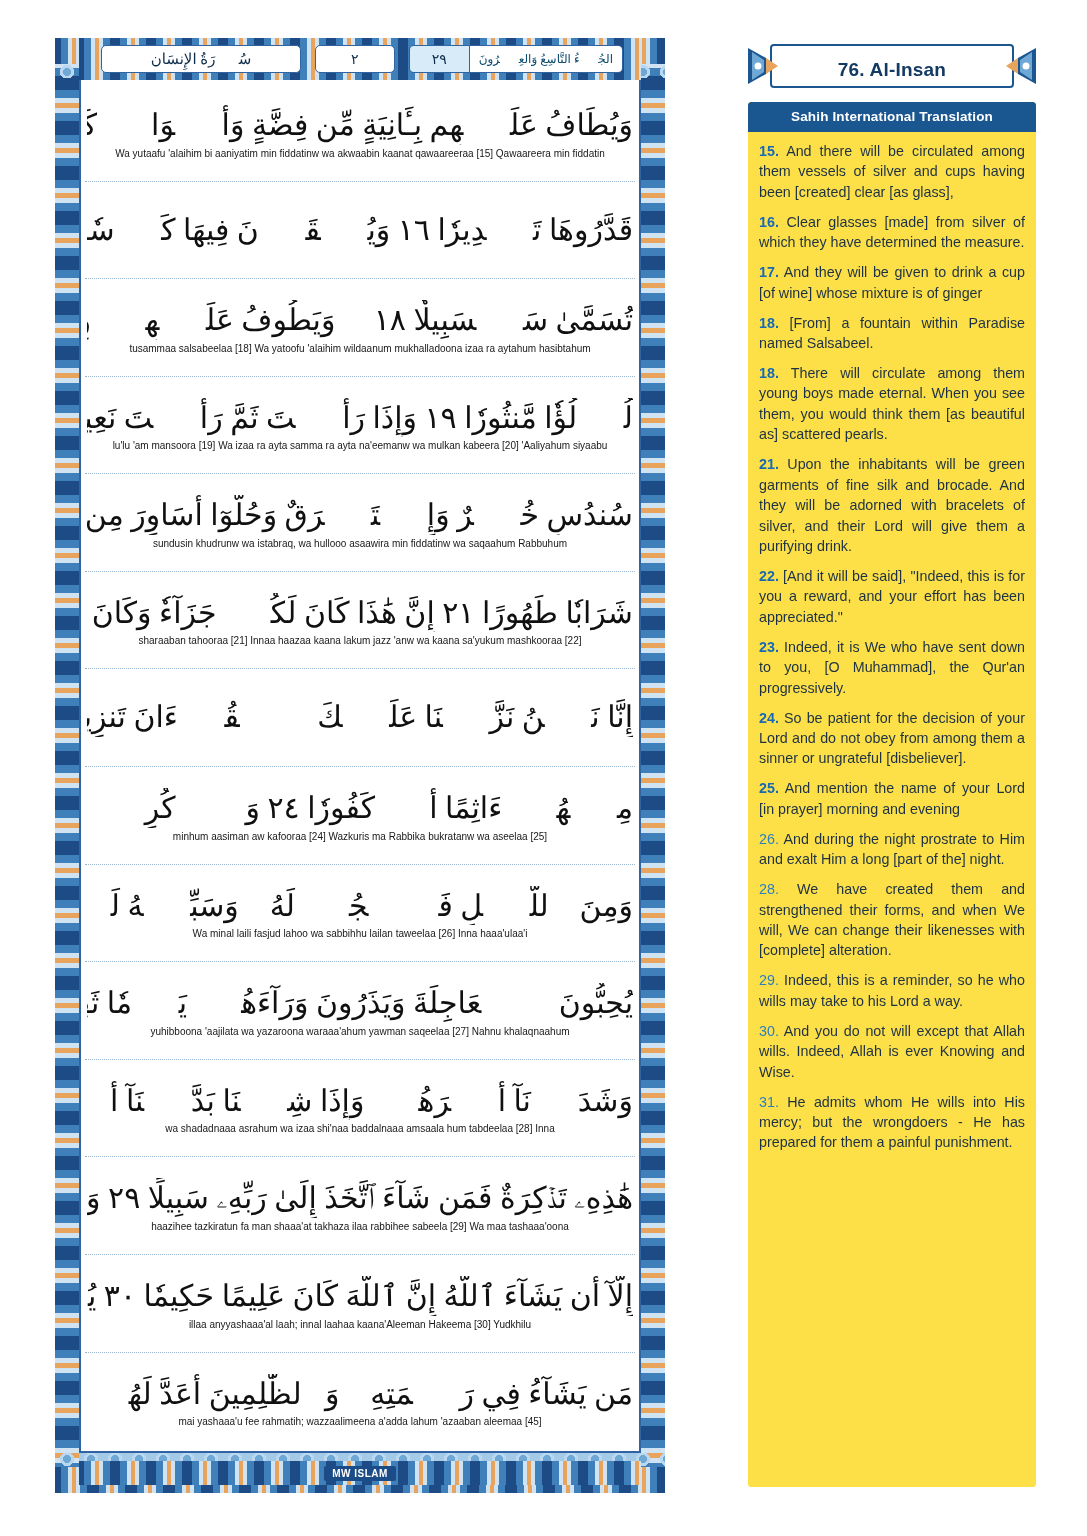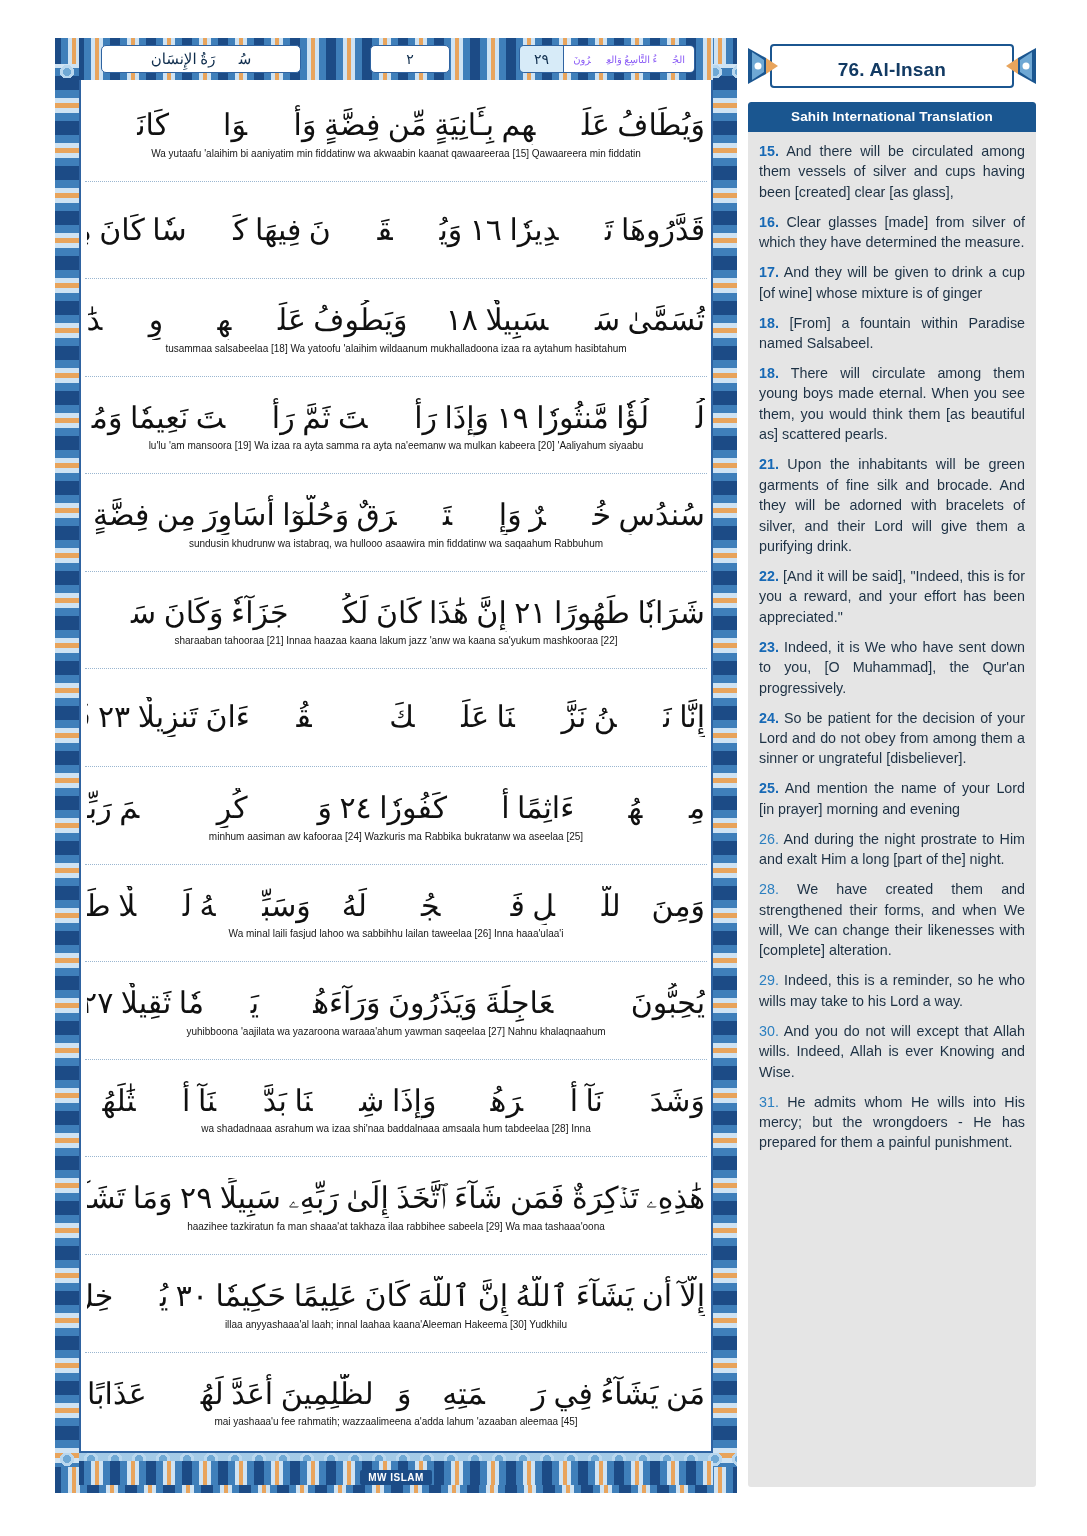--- a/index.html
+++ b/index.html
@@ -12,21 +12,21 @@
   .page {
     position: relative;
     width: 1087px; height: 1536px;
     background: #ffffff;
   }
 
   
   .mushaf {
     position: absolute;
     left: 55px; top: 38px;
-    width: 682px; height: 1455px;
+    width: 610px; height: 1455px;
   }
 
   
   .orn-frame {
     position: absolute; inset: 0;
     background:
       linear-gradient(180deg,#2f6fad 0%, #4f8fc4 40%, #a8cde8 100%);
     padding: 0;
   }
   .orn-top, .orn-bottom {
@@ -107,33 +107,33 @@
     white-space: nowrap;
   }
   .hdr-surah { margin-left: 22px; min-width: 200px; }
   .hdr-page  { margin-left: auto; margin-right: auto; min-width: 80px; font-size: 14px; }
   .hdr-juz-wrap {
     margin-right: 18px; display: flex; align-items: stretch;
     border: 1px solid #2f63a1; border-radius: 5px; overflow: hidden; height: 28px;
   }
   .hdr-juznum {
     background: #d7ebf8; display: flex; align-items: center; justify-content: center;
-    padding: 0 14px; font-family: "Liberation Serif", serif; font-size: 14px; color: #0e2c4c;
+    padding: 0 22px; font-family: "Liberation Serif", serif; font-size: 14px; color: #0e2c4c;
     border-right: 1px solid #2f63a1;
   }
   .hdr-juztxt {
     background: #ffffff; display: flex; align-items: center; justify-content: center;
-    padding: 0 9px; font-family: "Liberation Serif", serif; font-size: 10px; color: #8b5cf6;
+    padding: 0 9px; font-family: "Liberation Serif", serif; font-size: 12px; color: #0c4a6e;
     direction: rtl; white-space: nowrap;
   }
 
   
   .mushaf-footer {
     position: absolute; left: 24px; right: 24px; bottom: 8px; height: 24px;
-    display: flex; align-items: flex-end; justify-content: center;
+    display: flex; align-items: center; justify-content: center;
     overflow: hidden;
     background-color: #2a62a0;
     background-image:
       repeating-linear-gradient(90deg,
         #1c4b86 0px, #1c4b86 5px,
         #3f7fba 5px, #3f7fba 12px,
         #cfe3f3 12px, #cfe3f3 16px,
         #e8a45c 16px, #e8a45c 20px,
         #cfe3f3 20px, #cfe3f3 24px,
         #3f7fba 24px, #3f7fba 31px,
@@ -202,21 +202,21 @@
     letter-spacing: .2px;
     margin-top: 8px;
   }
   .wing {
     position: absolute; top: 0; width: 34px; height: 48px; z-index: 2;
   }
   .wing.left { left: 0; }
   .wing.right { right: 0; transform: scaleX(-1); }
 
   .trans-body {
-    background: #e5e5e5;
+    background: #fde047;
     border-radius: 3px;
     height: 1385px;
     padding: 0 0 6px 0;
     overflow: hidden;
   }
   .trans-head {
     background: #1a5690;
     color: #ffffff;
     font-size: 13.5px; font-weight: bold;
     text-align: center;

